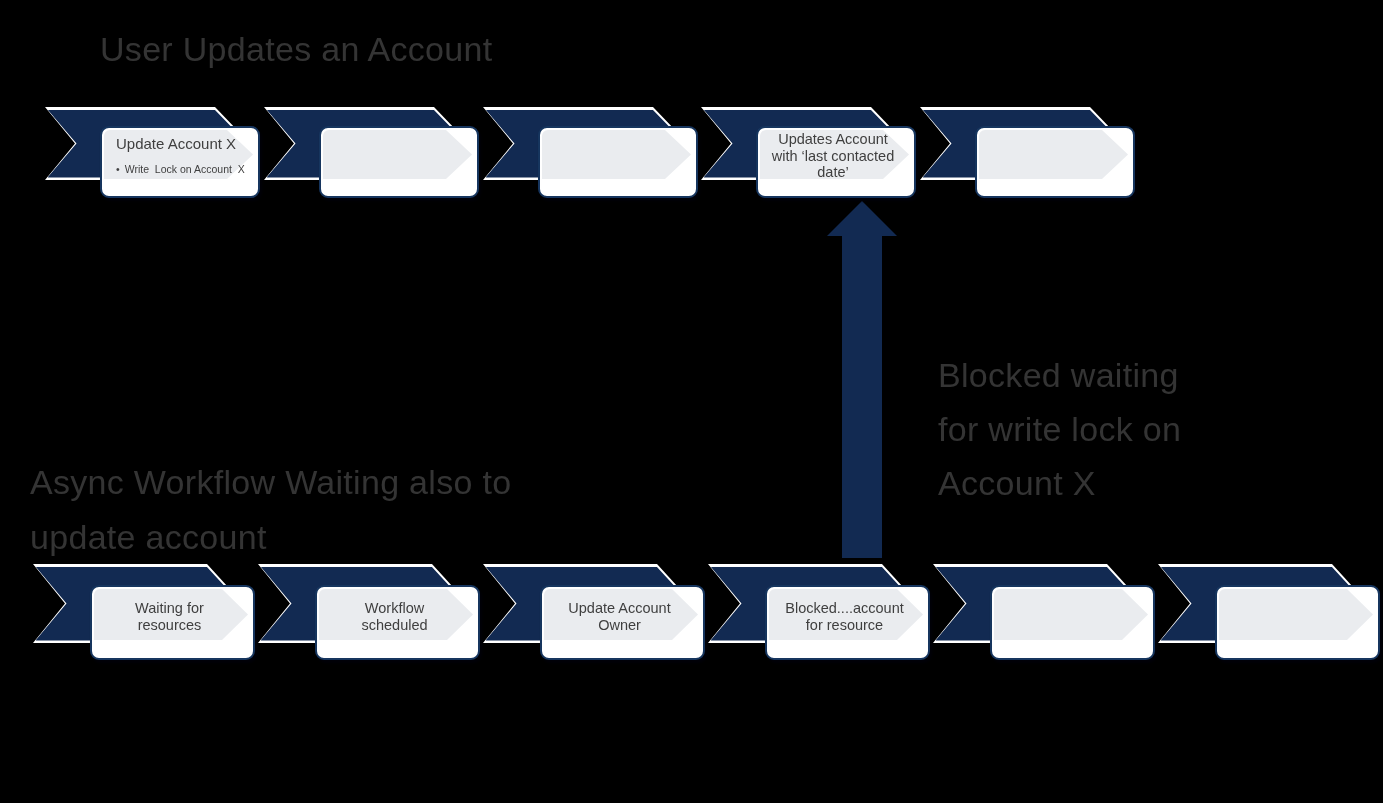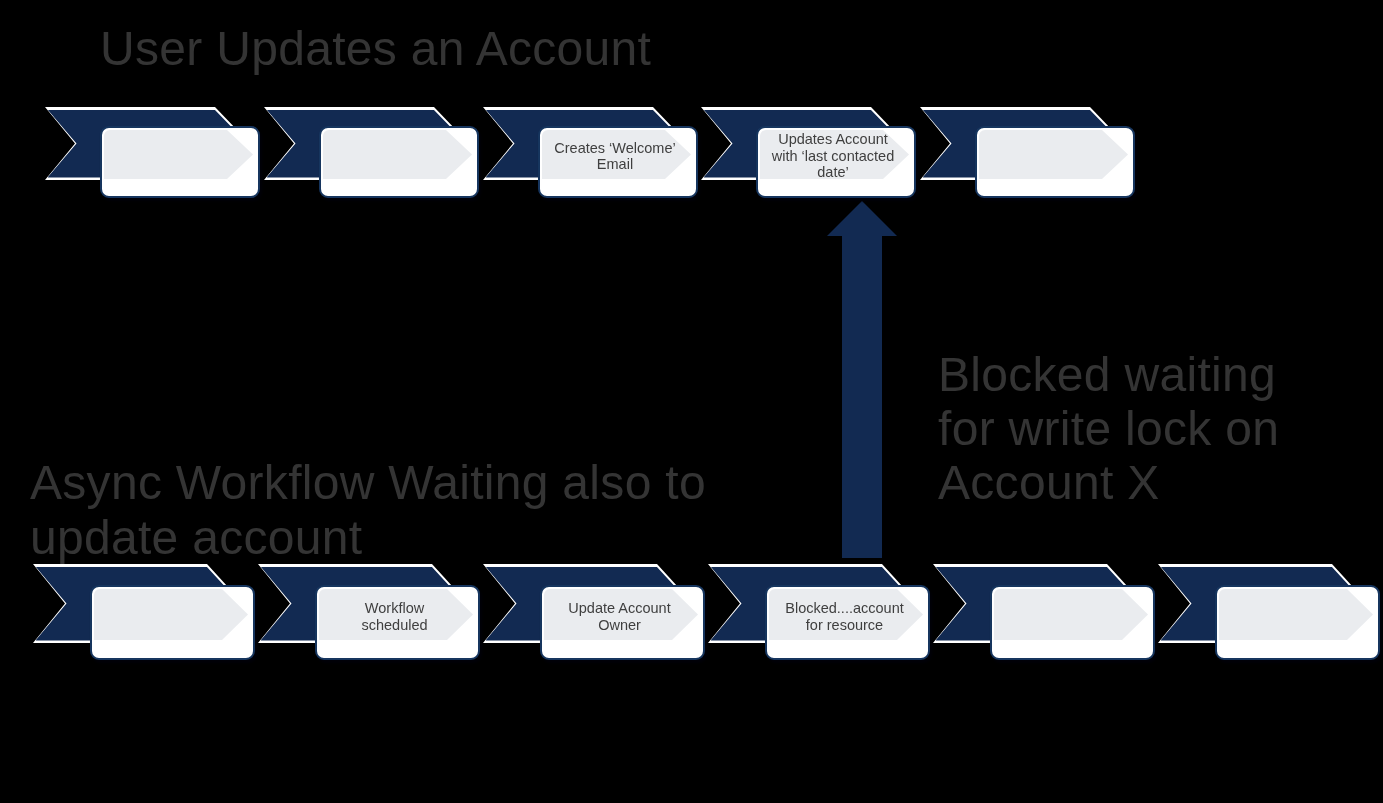--- a/index.html
+++ b/index.html
@@ -3,21 +3,21 @@
 <meta charset="utf-8">
 <style>
   html,body { margin:0; padding:0; background:#000; }
   .canvas {
     position:relative; width:1383px; height:803px; background:#000000;
     overflow:hidden; font-family:"Liberation Sans", sans-serif;
   }
 
   
   .title {
-    position:absolute; color:#343434; font-weight:300; font-size:48px;
+    position:absolute; color:#343434; font-weight:300; font-size:34px;
     white-space:pre-line; letter-spacing:0.3px;
   }
   .page-title  { left:100px; top:20px;  line-height:58px; }
   .async-title { left:30px;  top:413px; line-height:55px;margin-top:42px; }
   .arrow-label { left:938px; top:348px; line-height:54px; }
 
   
   .step { position:absolute; }
 
   .chev { position:absolute; background:#ffffff; }
@@ -89,40 +89,45 @@
 Account X</div>
 
   <div class="block-arrow"></div>
 
   <div class="step t" style="left:45px;top:107px;">
     <div class="chev">
         <div class="chev-in"></div>
       </div>
     <div class="card">
       <div class="pent"></div>
+      <div class="card-body left">
+        <div class="card-title">Update Account X</div>
+        <div class="bullet-line">
+          <span>•</span>
+          <span>Write  Lock on Account  X</span>
+        </div>
+      </div>
     </div>
   </div>
 
   <div class="step t" style="left:264px;top:107px;">
     <div class="chev">
         <div class="chev-in"></div>
       </div>
     <div class="card">
       <div class="pent"></div>
     </div>
   </div>
 
   <div class="step t" style="left:483px;top:107px;">
     <div class="chev">
         <div class="chev-in"></div>
       </div>
     <div class="card">
       <div class="pent"></div>
-      <div class="card-body">Creates ‘Welcome’
-Email</div>
     </div>
   </div>
 
   <div class="step t" style="left:701px;top:107px;">
     <div class="chev">
         <div class="chev-in"></div>
       </div>
     <div class="card">
       <div class="pent"></div>
       <div class="card-body">Updates Account
@@ -139,20 +144,22 @@
       <div class="pent"></div>
     </div>
   </div>
 
   <div class="step b" style="left:33px;top:564px;">
     <div class="chev">
         <div class="chev-in"></div>
       </div>
     <div class="card">
       <div class="pent"></div>
+      <div class="card-body">Waiting for
+resources</div>
     </div>
   </div>
 
   <div class="step b" style="left:258px;top:564px;">
     <div class="chev">
         <div class="chev-in"></div>
       </div>
     <div class="card">
       <div class="pent"></div>
       <div class="card-body">Workflow

